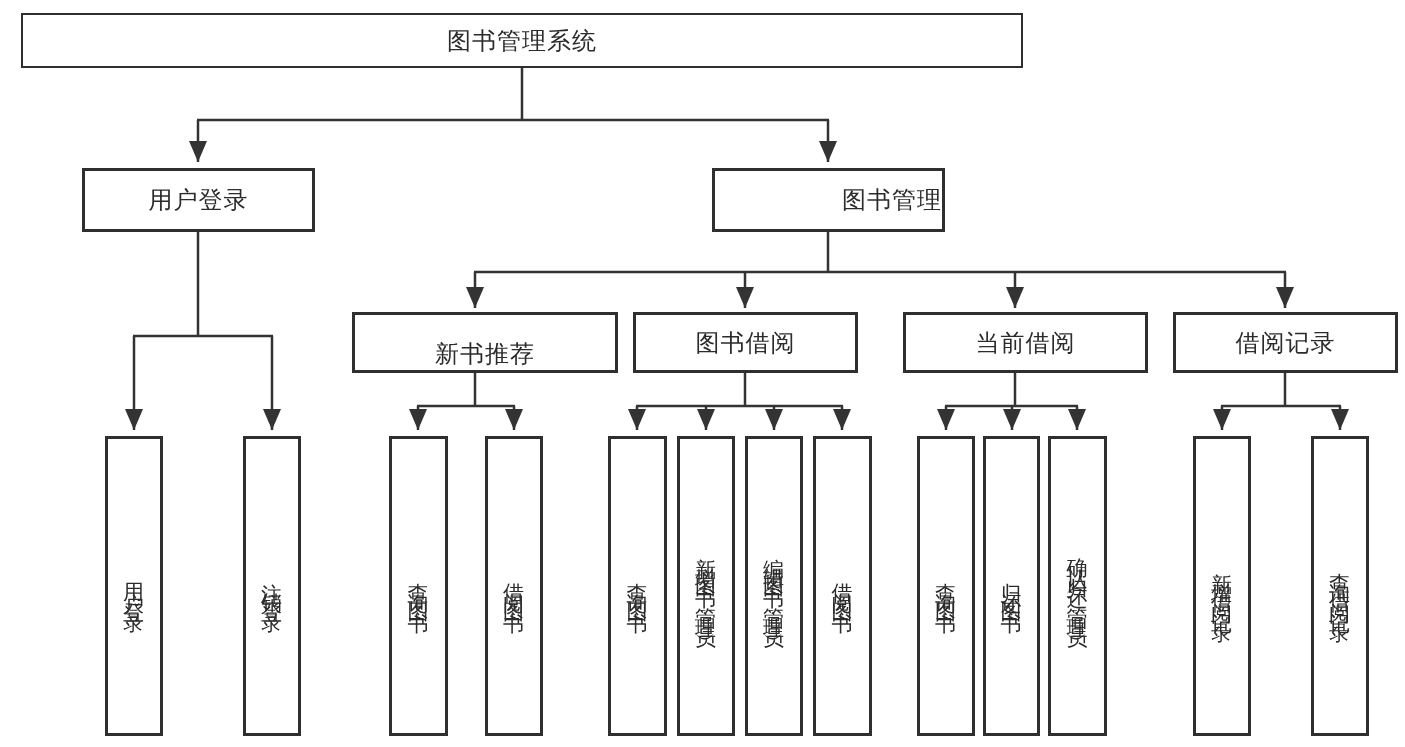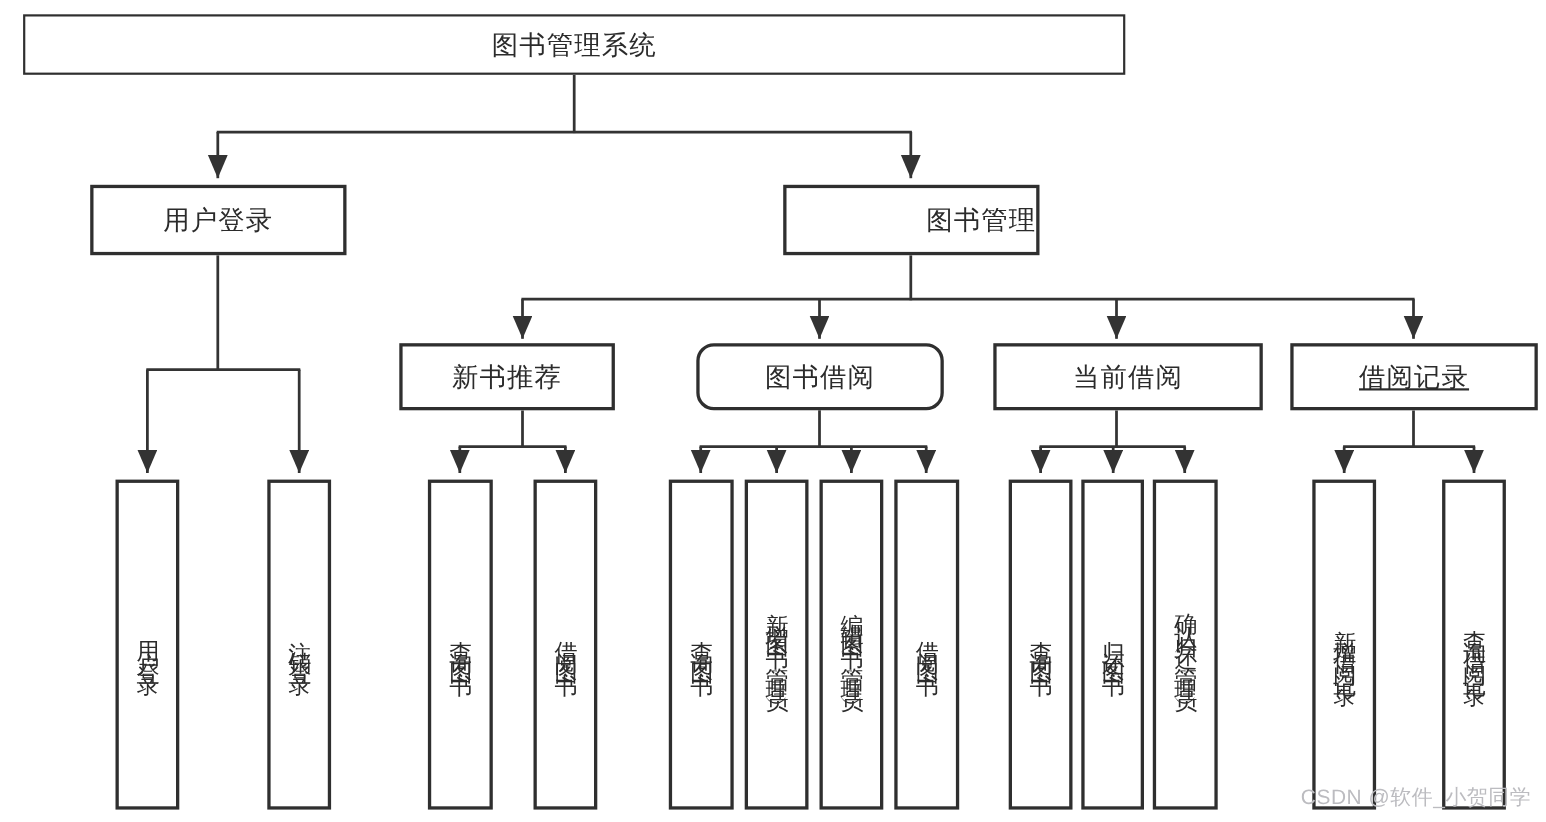--- a/index.html
+++ b/index.html
@@ -106,30 +106,30 @@
     <span class="h-label">图书管理系统</span>
   </div>
 
   <div class="node" style="left:82px;top:168px;width:233px;height:64px;">
     <span class="h-label">用户登录</span>
   </div>
   <div class="node" style="left:712px;top:168px;width:233px;height:64px;justify-content:flex-end;">
     <span class="h-label">图书管理</span>
   </div>
 
-  <div class="node" style="left:363px;top:312px;width:196px;height:61px;">
+  <div class="node" style="left:352px;top:312px;width:266px;height:61px;align-items:flex-end;">
     <span class="h-label">新书推荐</span>
   </div>
-  <div class="node" style="left:633px;top:312px;width:225px;height:61px;border-radius:16px;">
+  <div class="node" style="left:633px;top:312px;width:225px;height:61px;">
     <span class="h-label">图书借阅</span>
   </div>
   <div class="node" style="left:903px;top:312px;width:245px;height:61px;">
     <span class="h-label">当前借阅</span>
   </div>
-  <div class="node" style="left:1173px;top:312px;width:225px;height:61px;text-decoration:underline;">
+  <div class="node" style="left:1173px;top:312px;width:225px;height:61px;">
     <span class="h-label">借阅记录</span>
   </div>
 
   <div class="node" style="left:105px;top:436px;width:58px;height:300px;">
     <span class="v-label">用户登录</span>
   </div>
   <div class="node" style="left:243px;top:436px;width:58px;height:300px;">
     <span class="v-label">注销登录</span>
   </div>
 
@@ -163,15 +163,14 @@
     <span class="v-label">确认归还（管理员）</span>
   </div>
 
   <div class="node" style="left:1193px;top:436px;width:58px;height:300px;">
     <span class="v-label">新增借阅记录</span>
   </div>
   <div class="node" style="left:1311px;top:436px;width:58px;height:300px;">
     <span class="v-label">查询借阅记录</span>
   </div>
 
-  <div class="watermark">CSDN @软件_小贺同学</div>
 
 </div>
 
 </body></html>

